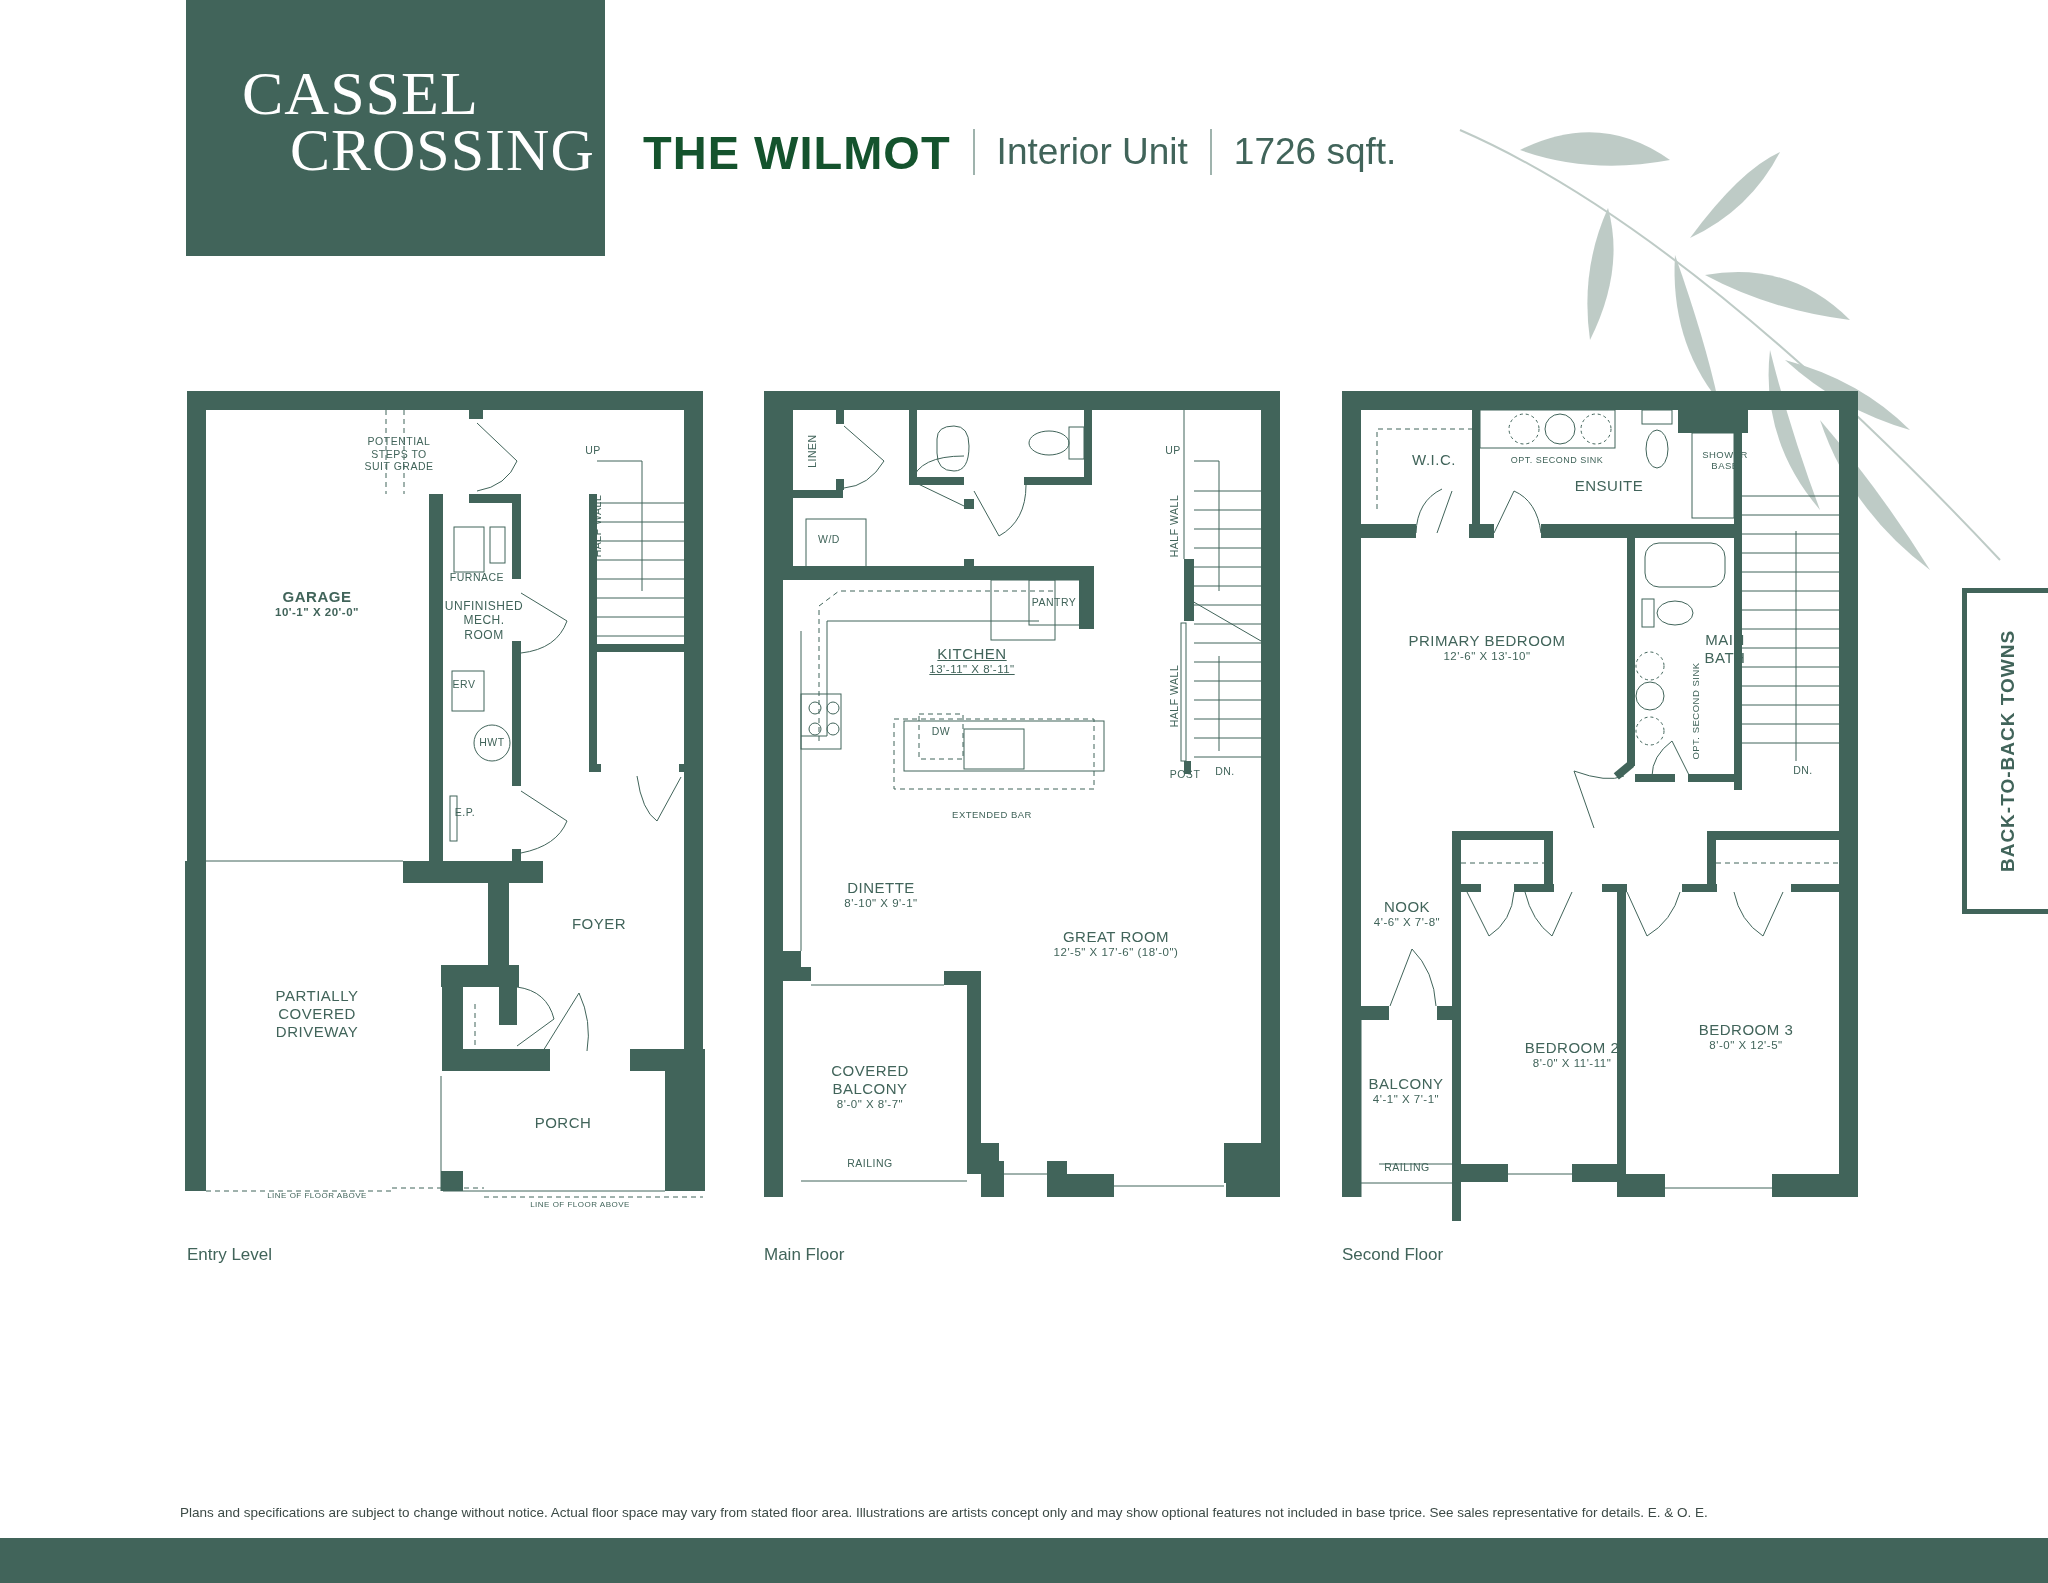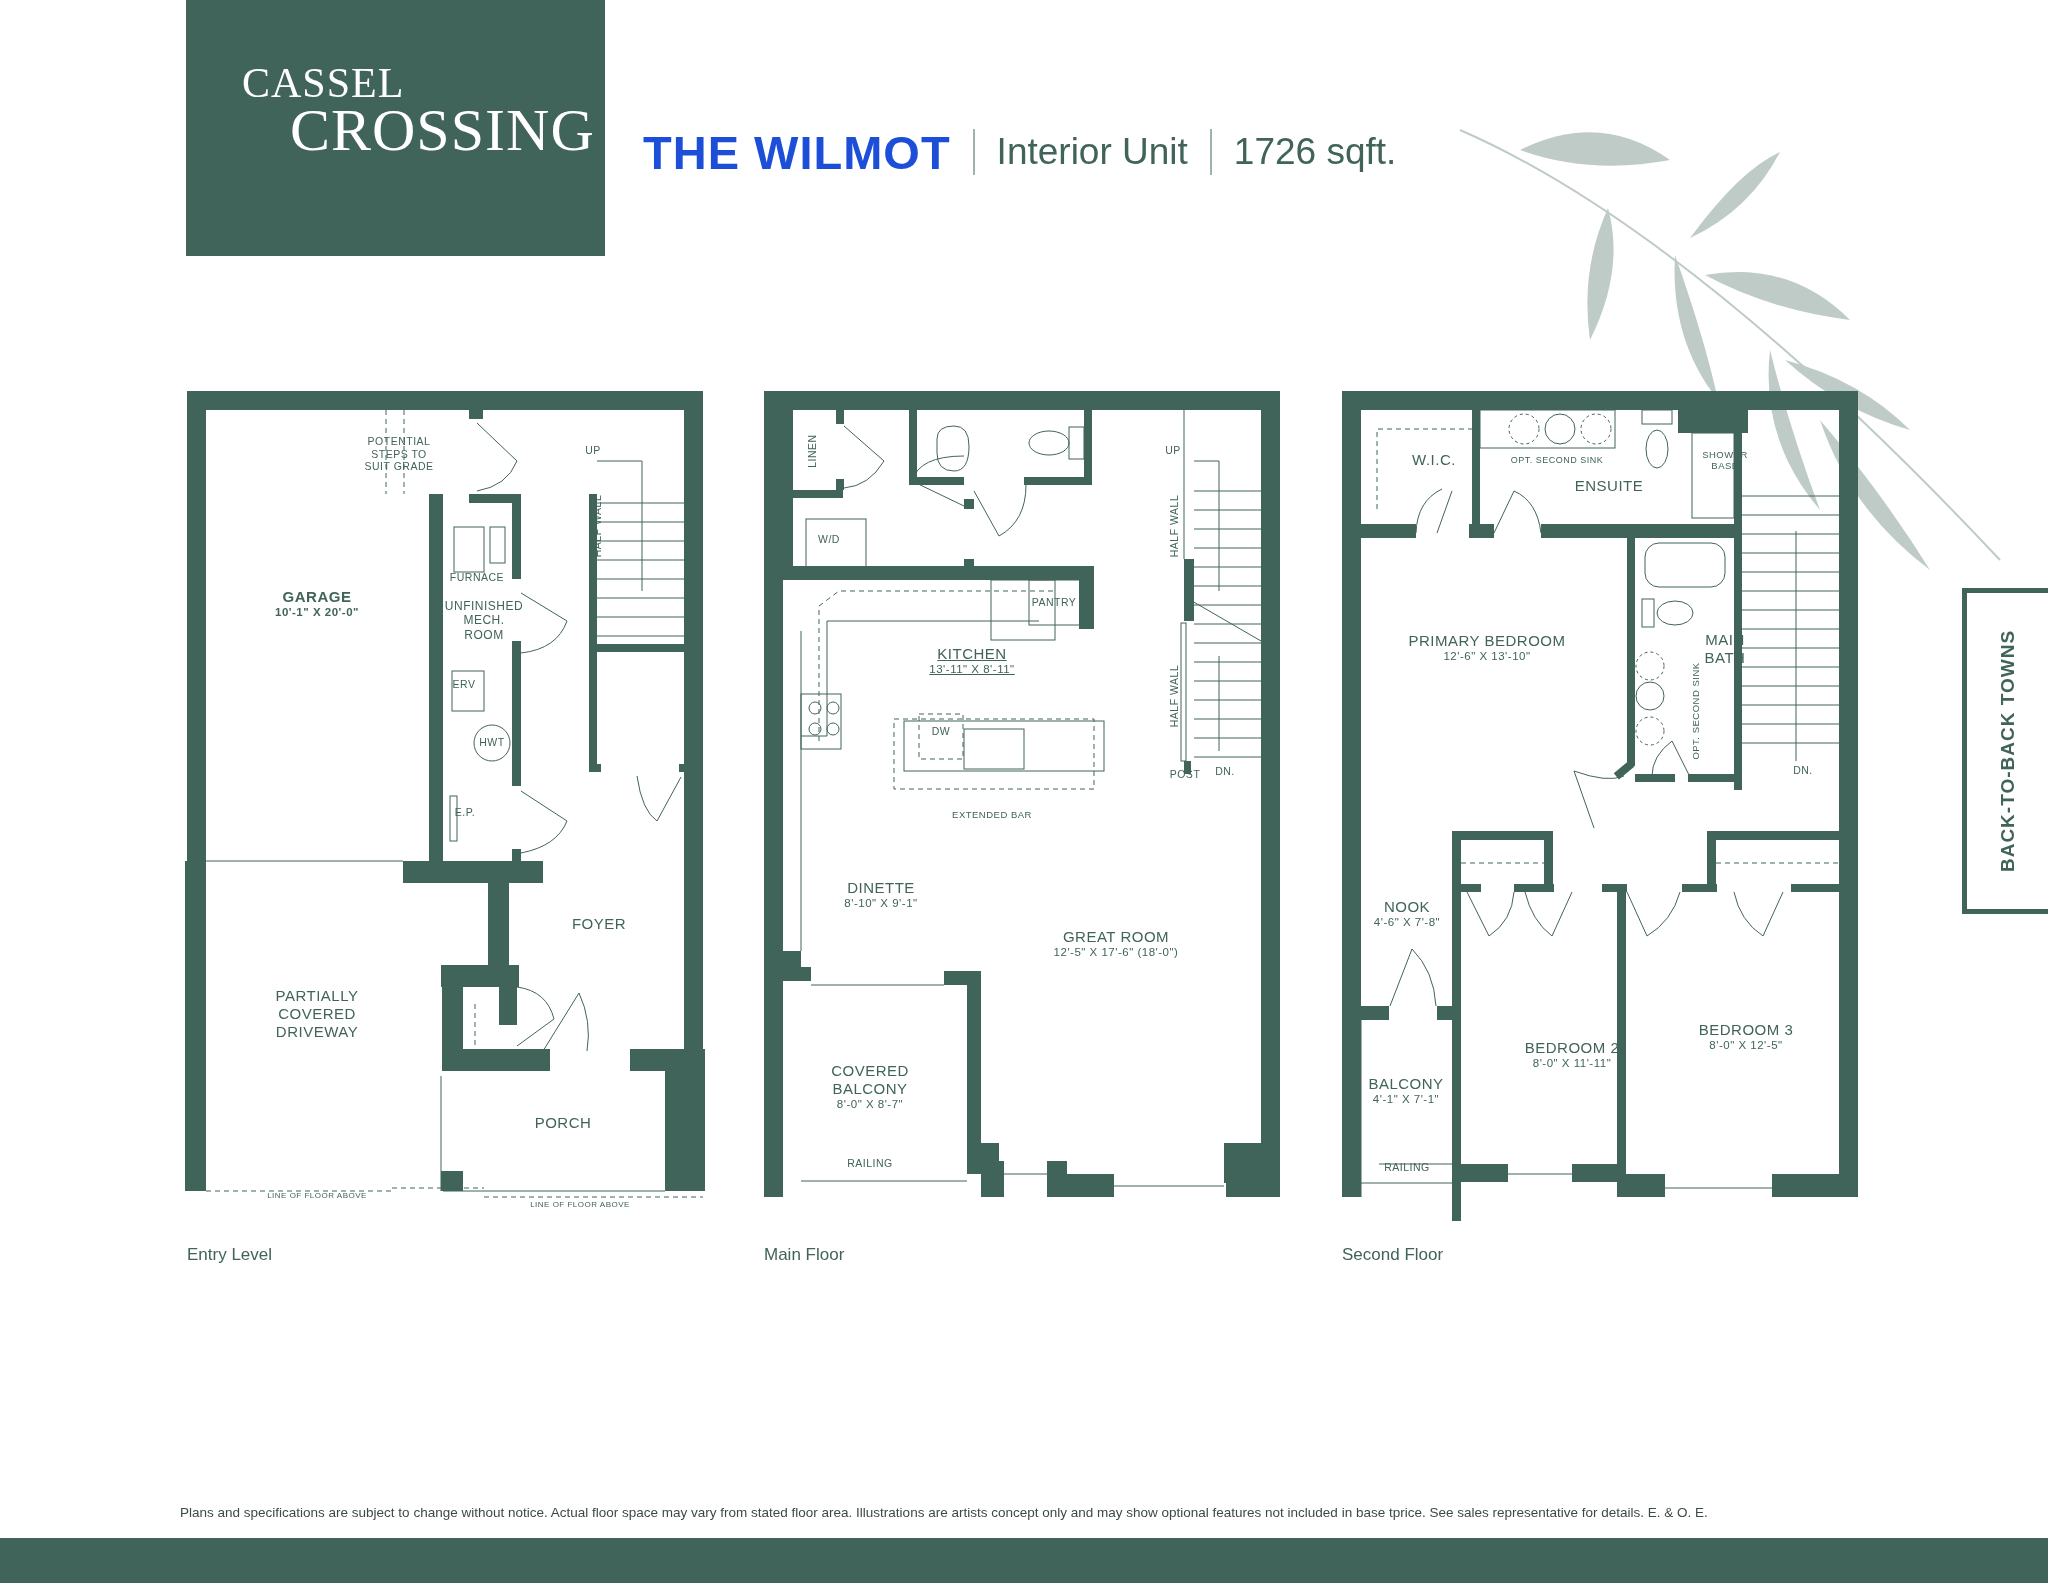--- a/index.html
+++ b/index.html
@@ -1,23 +1,23 @@
 <!DOCTYPE html>
 <html><head>
 <meta charset="utf-8">
 <style>
   html,body{margin:0;padding:0;background:#ffffff;}
   body{width:2048px;height:1583px;position:relative;overflow:hidden;font-family:"Liberation Sans","DejaVu Sans",sans-serif;color:#41645a;}
   .abs{position:absolute;}
   #logo-box{left:186px;top:0;width:419px;height:256px;background:#41645a;}
   #logo-text{position:absolute;left:56px;top:62px;color:#fff;font-family:"Liberation Serif","DejaVu Serif",serif;line-height:1;}
-  #logo-text .l1{display:block;font-size:42px;letter-spacing:1px;}
+  #logo-text .l1{display:block;font-size:62px;letter-spacing:1px;}
   #logo-text .l2{display:block;font-size:60px;letter-spacing:1px;margin-left:48px;margin-top:-4px;}
   #title{left:643px;top:122px;height:60px;display:flex;align-items:center;white-space:nowrap;}
-  #title .name{font-weight:bold;font-size:47px;letter-spacing:1px;color:#1d4ed8;}
+  #title .name{font-weight:bold;font-size:47px;letter-spacing:1px;color:#14532d;}
   #title .sep{display:inline-block;width:2px;height:46px;background:#9fb3ad;margin:0 22px;}
   #title .sub{font-size:37px;color:#41645a;}
   .plan{position:absolute;}
   .plan svg{position:absolute;left:0;top:0;overflow:visible;}
   .lbl{position:absolute;text-align:center;font-size:15px;letter-spacing:0.5px;color:#41645a;line-height:1.2;transform:translateX(-50%);white-space:nowrap;}
   .dim{display:block;font-size:11.5px;}
   .sm{font-size:10.5px;}
   .vert{transform:translate(-50%,-50%) rotate(-90deg);font-size:10.5px;}
   .floor-label{position:absolute;top:1245px;font-size:17px;color:#41645a;}
   #side-tab{left:1962px;top:588px;width:86px;height:326px;box-sizing:border-box;border:5px solid #41645a;border-right:none;}

